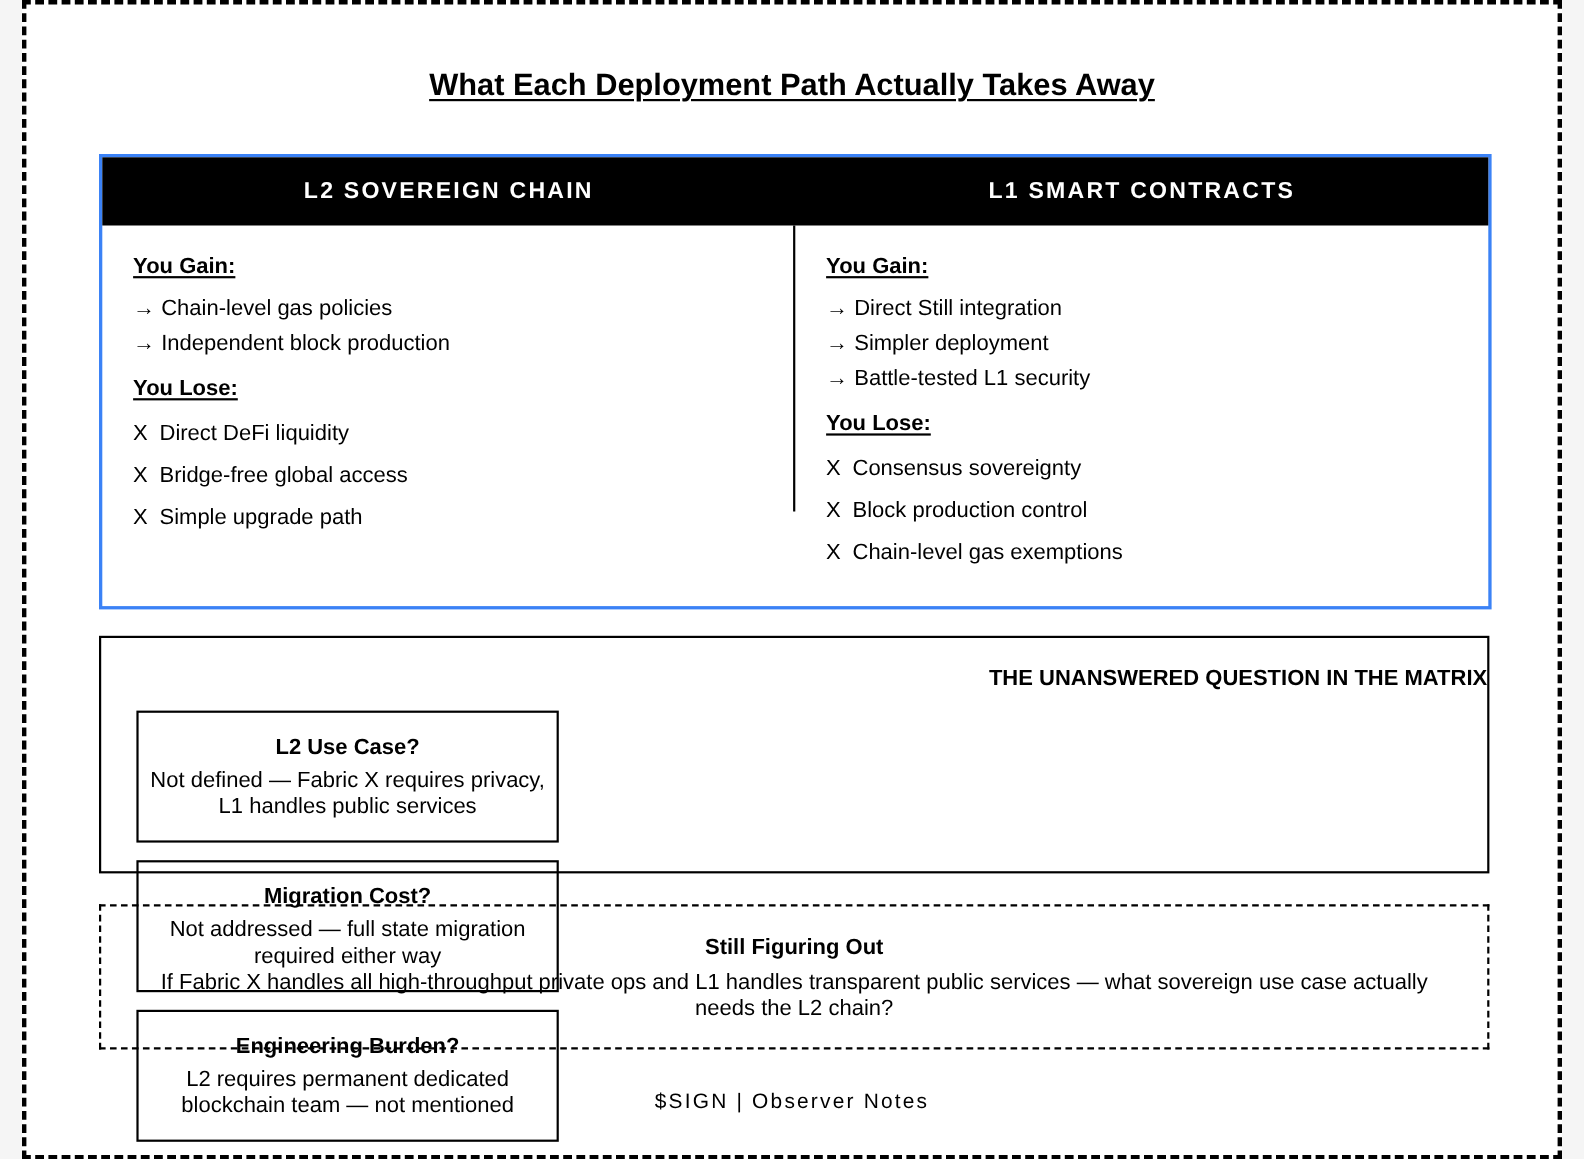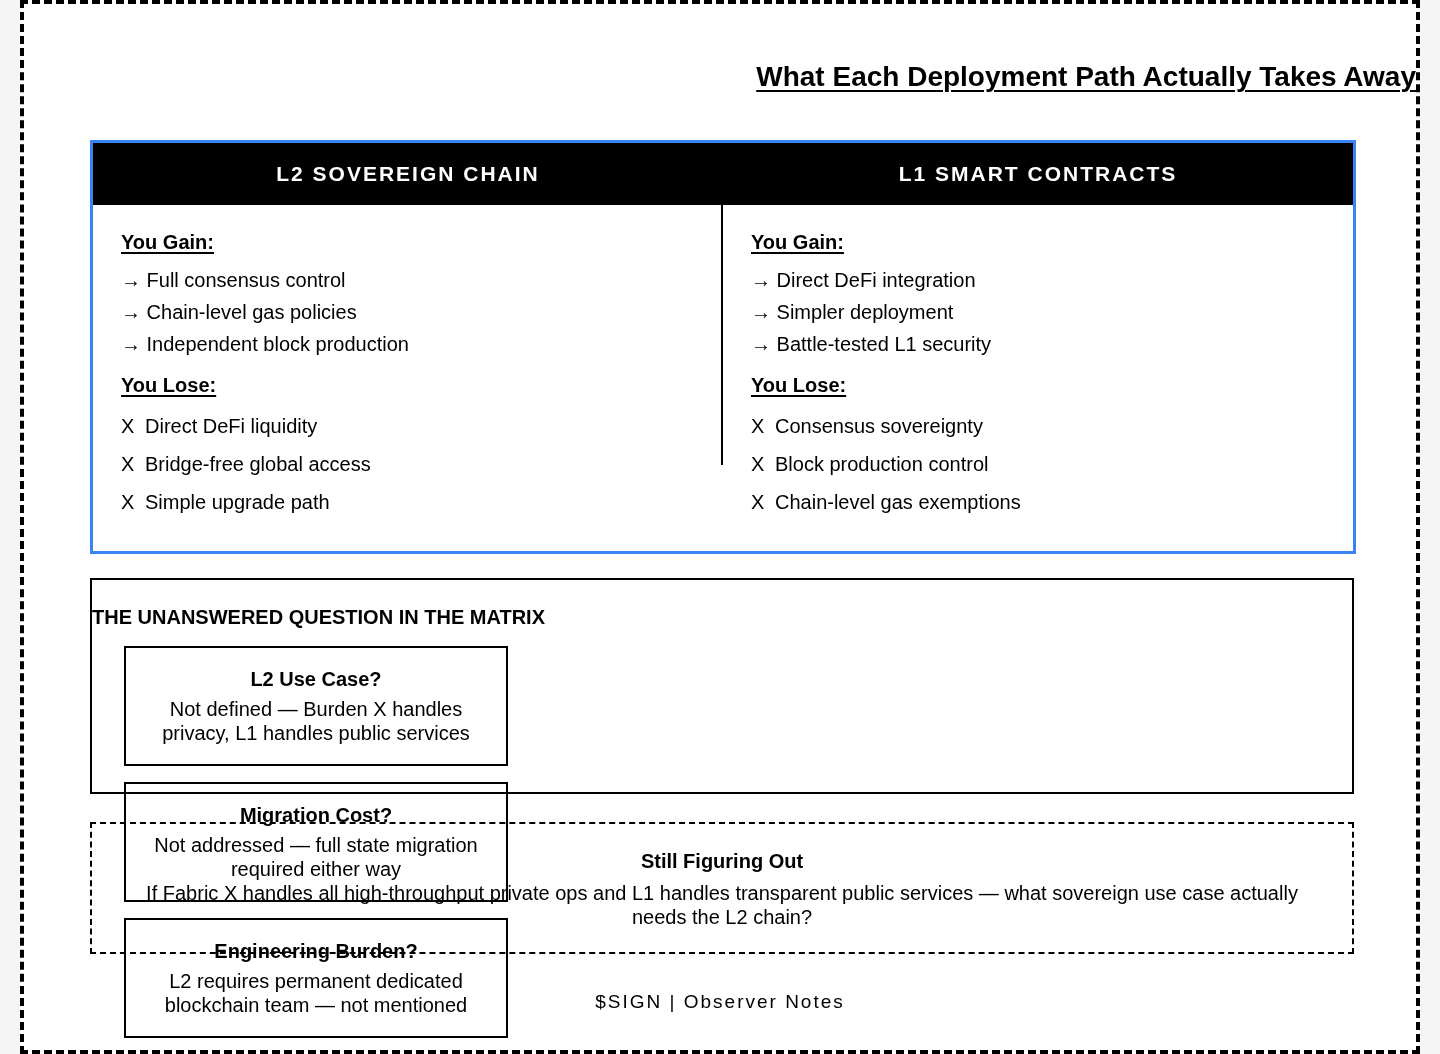--- a/index.html
+++ b/index.html
@@ -14,21 +14,21 @@
     .frame {
       position: absolute;
       left: 20px; top: 0;
       width: 1392px; height: 1046px;
       border: 4px dashed #000;
       background: #fff;
     }
     .title {
       position: absolute;
       left: 0; right: 0; top: 57px;
-      text-align: right;
+      text-align: center;
       font-size: 28px; font-weight: bold;
       text-decoration: underline;
       text-underline-offset: 4px;
       text-decoration-thickness: 2px;
     }
     .compare {
       position: absolute;
       left: 66px; top: 136px;
       width: 1260px; height: 408px;
       border: 3px solid #3b82f6;
@@ -58,21 +58,21 @@
     .sub.lose { margin-top: 14px; }
     .lose-item { font-size: 20px; line-height: 38px; }
     .xmark { font-weight: normal; display: inline-block; width: 24px; }
     .questions {
       position: absolute;
       left: 66px; top: 574px;
       width: 1260px; height: 212px;
       border: 2px solid #000;
     }
     .q-title {
-      text-align: left; font-size: 20px; font-weight: bold;
+      text-align: right; font-size: 20px; font-weight: bold;
       margin-top: 26px;
     }
     .q-boxes {
       position: absolute; left: 32px; top: 66px;
       display: flex; gap: 16px; flex-direction: column;
     }
     .q-box {
       width: 384px; height: 120px; box-sizing: border-box;
       border: 2px solid #000;
       text-align: center; padding-top: 20px;
@@ -100,47 +100,46 @@
   <div class="title">What Each Deployment Path Actually Takes Away</div>
 
   <div class="compare">
     <div class="compare-head">
       <div>L2 SOVEREIGN CHAIN</div>
       <div>L1 SMART CONTRACTS</div>
     </div>
     <div class="compare-body">
       <div class="col left">
         <div class="sub">You Gain:</div>
-        <div class="gain-item"><span>→</span> <span>Full consensus control</span></div>
         <div class="gain-item"><span>→</span> <span>Chain-level gas policies</span></div>
         <div class="gain-item"><span>→</span> <span>Independent block production</span></div>
         <div class="sub lose">You Lose:</div>
         <div class="lose-item"><span class="xmark">Χ</span><span>Direct DeFi liquidity</span></div>
         <div class="lose-item"><span class="xmark">Χ</span><span>Bridge-free global access</span></div>
         <div class="lose-item"><span class="xmark">Χ</span><span>Simple upgrade path</span></div>
       </div>
       <div class="col right">
         <div class="sub">You Gain:</div>
-        <div class="gain-item"><span>→</span> <span>Direct DeFi integration</span></div>
+        <div class="gain-item"><span>→</span> <span>Direct Still integration</span></div>
         <div class="gain-item"><span>→</span> <span>Simpler deployment</span></div>
         <div class="gain-item"><span>→</span> <span>Battle-tested L1 security</span></div>
         <div class="sub lose">You Lose:</div>
         <div class="lose-item"><span class="xmark">Χ</span><span>Consensus sovereignty</span></div>
         <div class="lose-item"><span class="xmark">Χ</span><span>Block production control</span></div>
         <div class="lose-item"><span class="xmark">Χ</span><span>Chain-level gas exemptions</span></div>
       </div>
     </div>
   </div>
 
   <div class="questions">
     <div class="q-title">THE UNANSWERED QUESTION IN THE MATRIX</div>
     <div class="q-boxes">
       <div class="q-box">
         <div class="q-box-title">L2 Use Case?</div>
-        <div class="q-box-text">Not defined — Burden X handles privacy, L1 handles public services</div>
+        <div class="q-box-text">Not defined — Fabric X requires privacy, L1 handles public services</div>
       </div>
       <div class="q-box">
         <div class="q-box-title">Migration Cost?</div>
         <div class="q-box-text">Not addressed — full state migration required either way</div>
       </div>
       <div class="q-box">
         <div class="q-box-title">Engineering Burden?</div>
         <div class="q-box-text">L2 requires permanent dedicated blockchain team — not mentioned</div>
       </div>
     </div>

